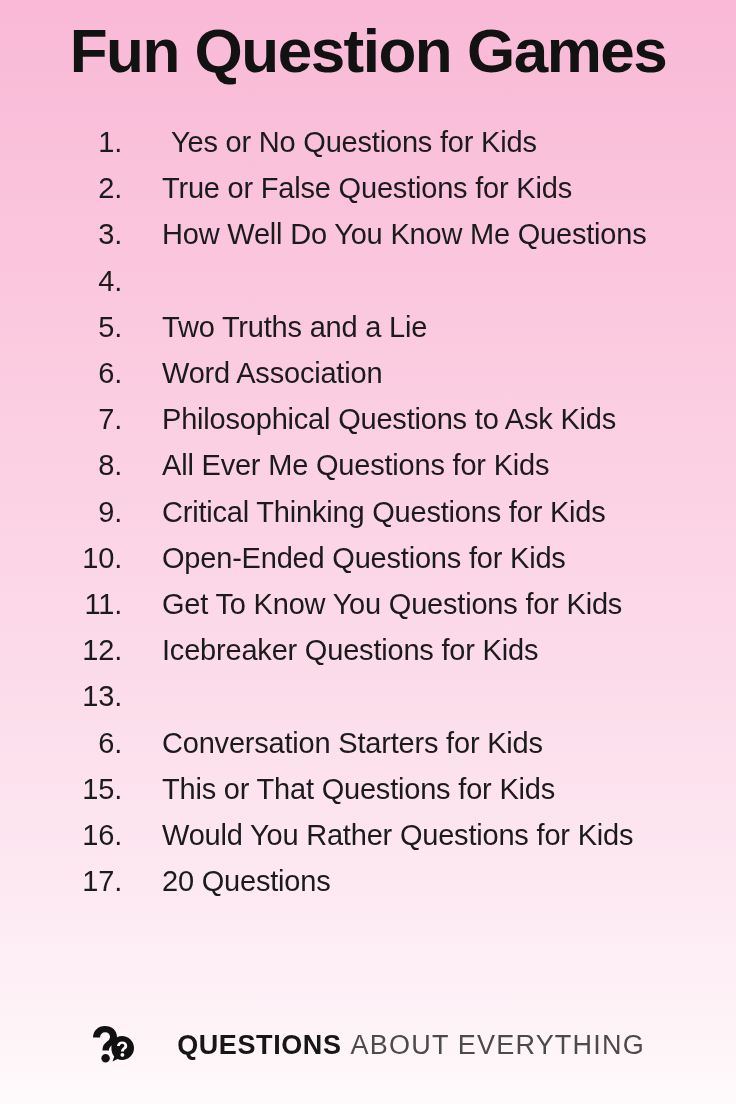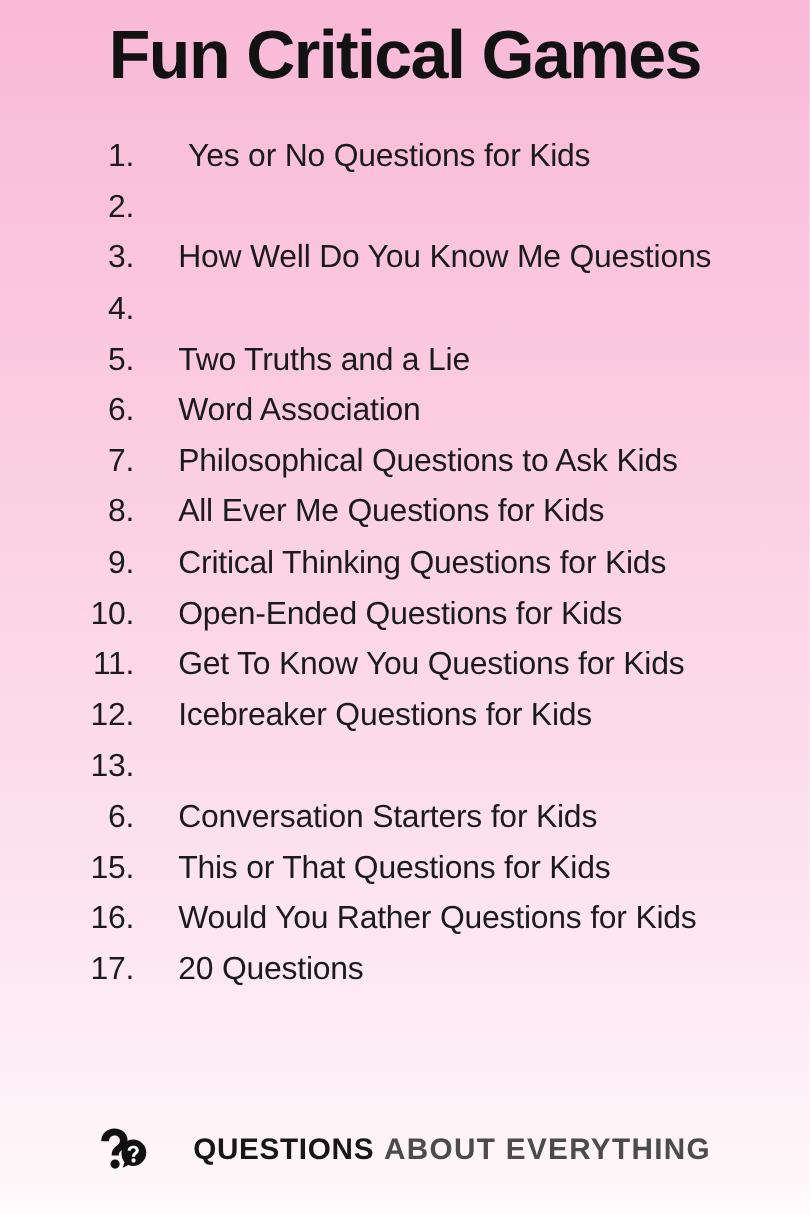--- a/index.html
+++ b/index.html
@@ -94,42 +94,43 @@
     font-size: 27px;
     letter-spacing: 0.6px;
     color: #171717;
     font-weight: bold;
     display: flex;
     align-items: center;
     gap: 9px;
     margin-left: 30px;
   }
   .brand .b-light {
-    font-weight: bold;
+    font-weight: normal;
     color: #4b4b4b;
     letter-spacing: 1.2px;
   }
 </style>
 </head>
 <body>
 
 <div class="poster">
 
   <div class="title-block">
-    <div class="title-line">Fun Critical Games</div>
+    <div class="title-line">Fun Question Games</div>
   </div>
 
   <div class="list-wrap">
     <ol class="items">
       <li class="first-item">
         <span class="num">1.</span>
         <span class="txt">Yes or No Questions for Kids</span>
       </li>
       <li>
         <span class="num">2.</span>
+        <span class="txt">True or False Questions for Kids</span>
       </li>
       <li>
         <span class="num">3.</span>
         <span class="txt">How Well Do You Know Me Questions</span>
       </li>
       <li>
         <span class="num">4.</span>
       </li>
       <li>
         <span class="num">5.</span>

